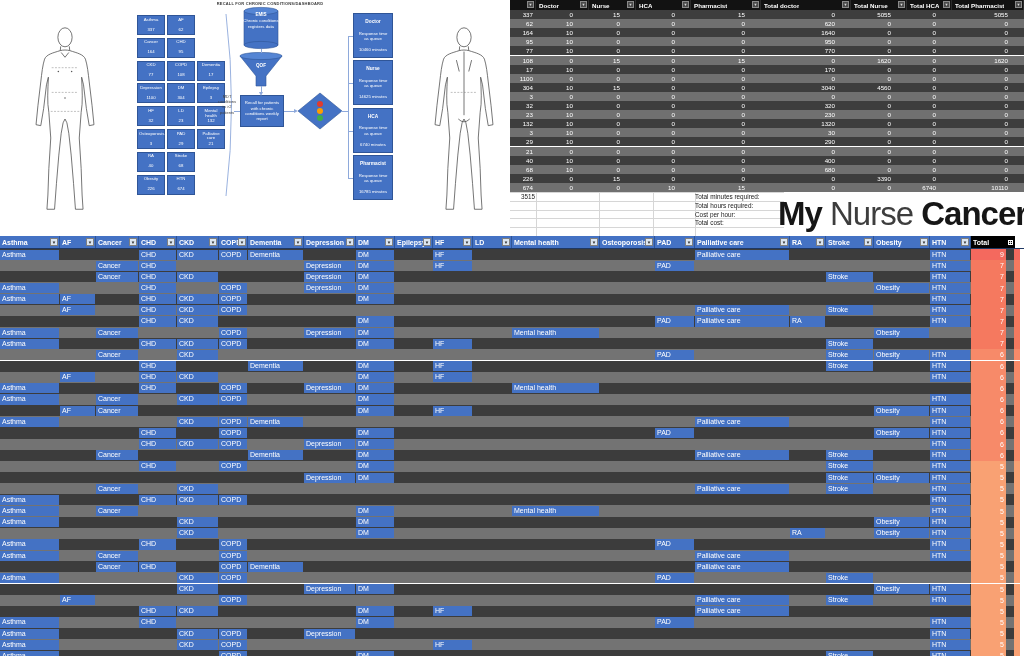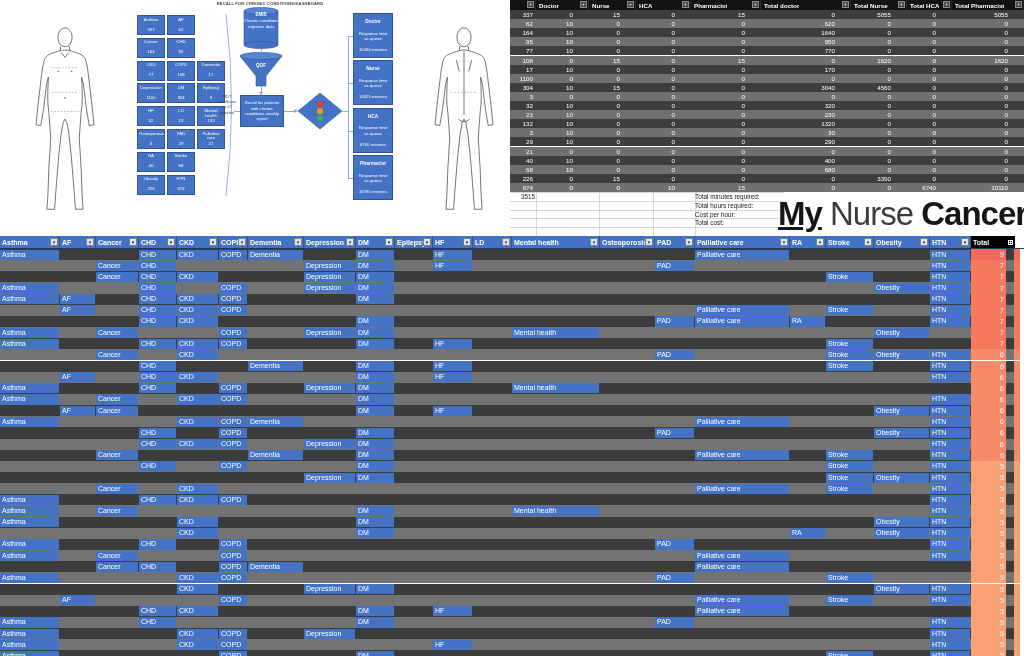--- a/index.html
+++ b/index.html
@@ -43,21 +43,21 @@
   
   #staff-footer { left:510px; top:192px; width:274px; height:44px; background:#fff; }
   .f-hline { position:absolute; left:0; width:274px; height:0.5px; background:#d6d6d6; }
   .f-vline { position:absolute; top:0; width:0.5px; height:44px; background:#d6d6d6; }
   .f-sum { position:absolute; left:0; top:1px; width:25px; text-align:right; font-size:6.3px; color:#1a1a1a; }
   .f-label { position:absolute; left:185px; font-size:6.4px; color:#1a1a1a; white-space:nowrap; }
 
   
   #logo { left:778px; top:191px; width:246px; height:45px; font-size:33px; line-height:45px;
           white-space:nowrap; letter-spacing:-1px; color:#161616; }
-  #logo .w1 { font-weight:bold;text-decoration:underline; }
+  #logo .w1 { font-weight:bold; }
   #logo .w2 { font-weight:normal; color:#3d3d3d; }
   #logo .w3 { font-weight:bold; }
 
   
   #ptable-header { left:0; top:236px; width:1024px; height:13px; display:flex; background:#fff;
                    border-bottom:1.5px solid #1F3864; }
   .p-hcell { background:#4472C4; color:#fff; font-size:7px; font-weight:bold;
              display:flex; align-items:center; padding-left:2px; position:relative;
              border-right:0.5px solid #2F5597; overflow:hidden; white-space:nowrap; }
   .p-filter { position:absolute; right:1px; top:2px; width:8px; height:8px; background:#dce6f1;

